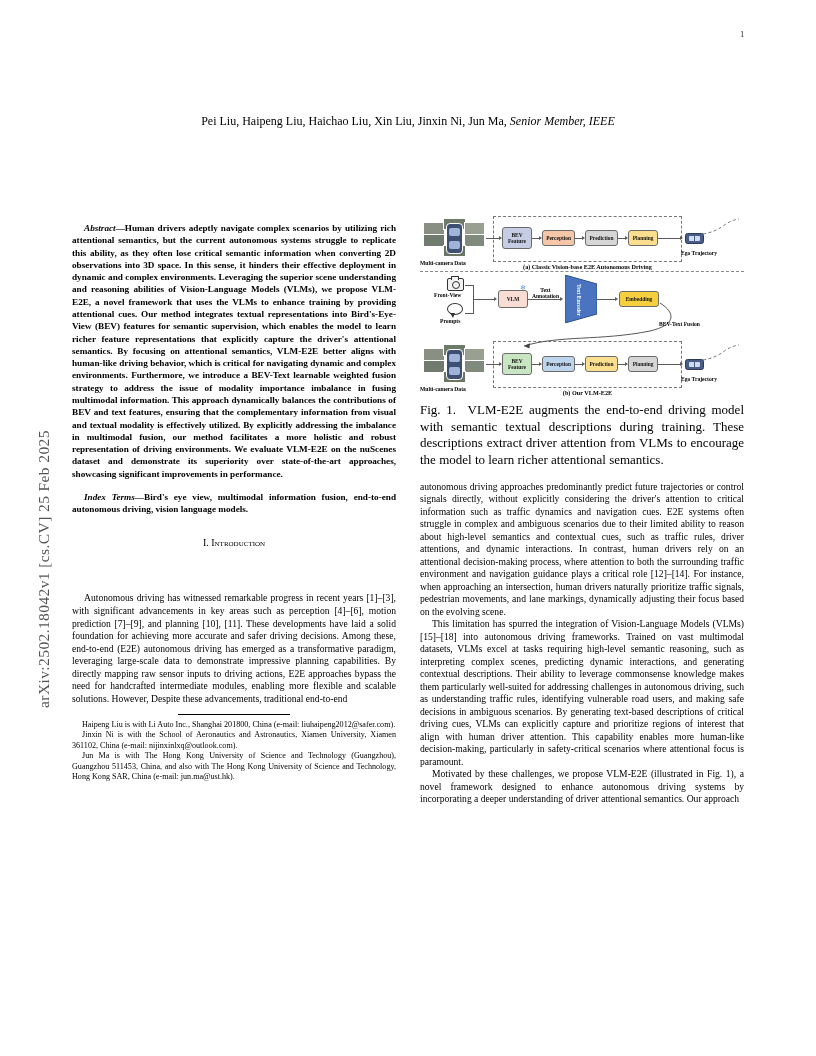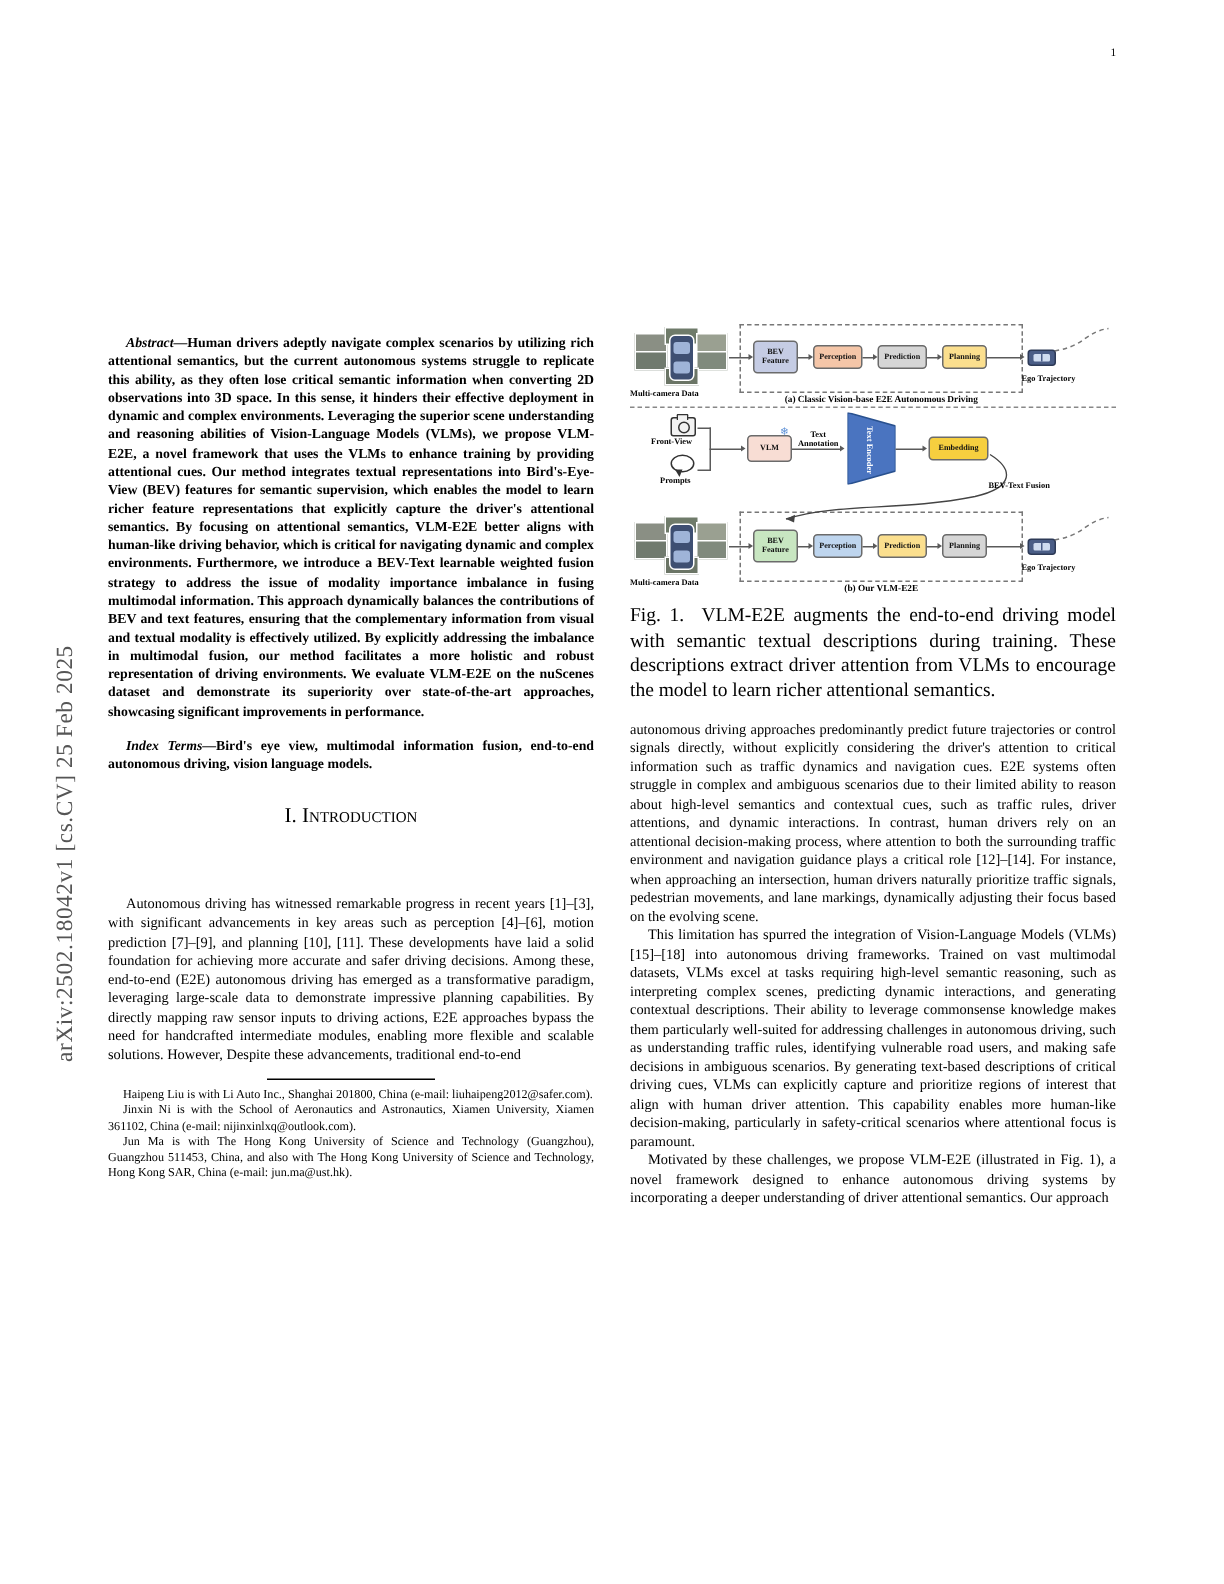--- a/index.html
+++ b/index.html
@@ -54,21 +54,21 @@
   .index-terms {
     margin-top:11px;
     font-size:9.2px; line-height:1.335; text-align:justify;
     font-weight:bold; font-family:"Liberation Serif", serif;
     text-indent:12px;
   }
   .index-terms .lead { font-style:italic; font-weight:bold; }
 
   .section-head {
     margin-top:22px; margin-bottom:7px;
-    text-align:center; font-size:14px;
+    text-align:center; font-size:10px;
     font-family:"Liberation Serif", serif;
   }
   .section-head .smallcaps { font-variant:small-caps; }
 
   p.body {
     font-size:9.6px; line-height:1.305; text-align:justify;
     margin:0; text-indent:12px;
     font-family:"Liberation Serif", serif;
   }
   p.body.first { text-indent:12px;margin-top:44px; }
@@ -227,20 +227,21 @@
 
 <div class="page">
 
   <div class="page-number">1</div>
 
   <div class="arxiv-stamp">arXiv:2502.18042v1  [cs.CV]  25 Feb 2025</div>
 
   <div class="title-block">
     <div class="paper-title">
     </div>
+    <div class="authors"><span>Pei Liu, Haipeng Liu, Haichao Liu, Xin Liu, Jinxin Ni, Jun Ma, </span><span class="ital">Senior Member, IEEE</span></div>
   </div>
 
   <div class="col-left">
 
     <div class="abstract"><span class="lead">Abstract</span><span>—</span><span>Human drivers adeptly navigate complex scenarios by utilizing rich attentional semantics, but the current autonomous systems struggle to replicate this ability, as they often lose critical semantic information when converting 2D observations into 3D space. In this sense, it hinders their effective deployment in dynamic and complex environments. Leveraging the superior scene understanding and reasoning abilities of Vision-Language Models (VLMs), we propose VLM-E2E, a novel framework that uses the VLMs to enhance training by providing attentional cues. Our method integrates textual representations into Bird's-Eye-View (BEV) features for semantic supervision, which enables the model to learn richer feature representations that explicitly capture the driver's attentional semantics. By focusing on attentional semantics, VLM-E2E better aligns with human-like driving behavior, which is critical for navigating dynamic and complex environments. Furthermore, we introduce a BEV-Text learnable weighted fusion strategy to address the issue of modality importance imbalance in fusing multimodal information. This approach dynamically balances the contributions of BEV and text features, ensuring that the complementary information from visual and textual modality is effectively utilized. By explicitly addressing the imbalance in multimodal fusion, our method facilitates a more holistic and robust representation of driving environments. We evaluate VLM-E2E on the nuScenes dataset and demonstrate its superiority over state-of-the-art approaches, showcasing significant improvements in performance.</span></div>
 
     <div class="index-terms"><span class="lead">Index Terms</span><span>—</span><span>Bird's eye view, multimodal information fusion, end-to-end autonomous driving, vision language models.</span></div>
 
     <div class="section-head"><span>I.</span> <span class="smallcaps">Introduction</span></div>
 

